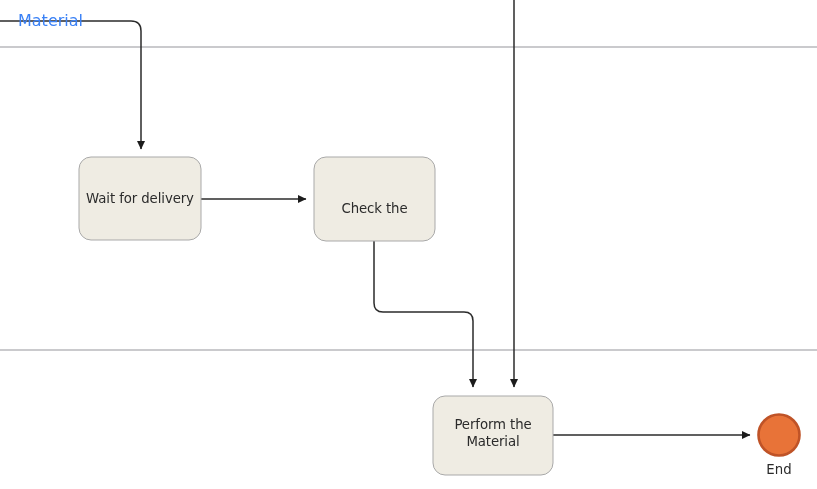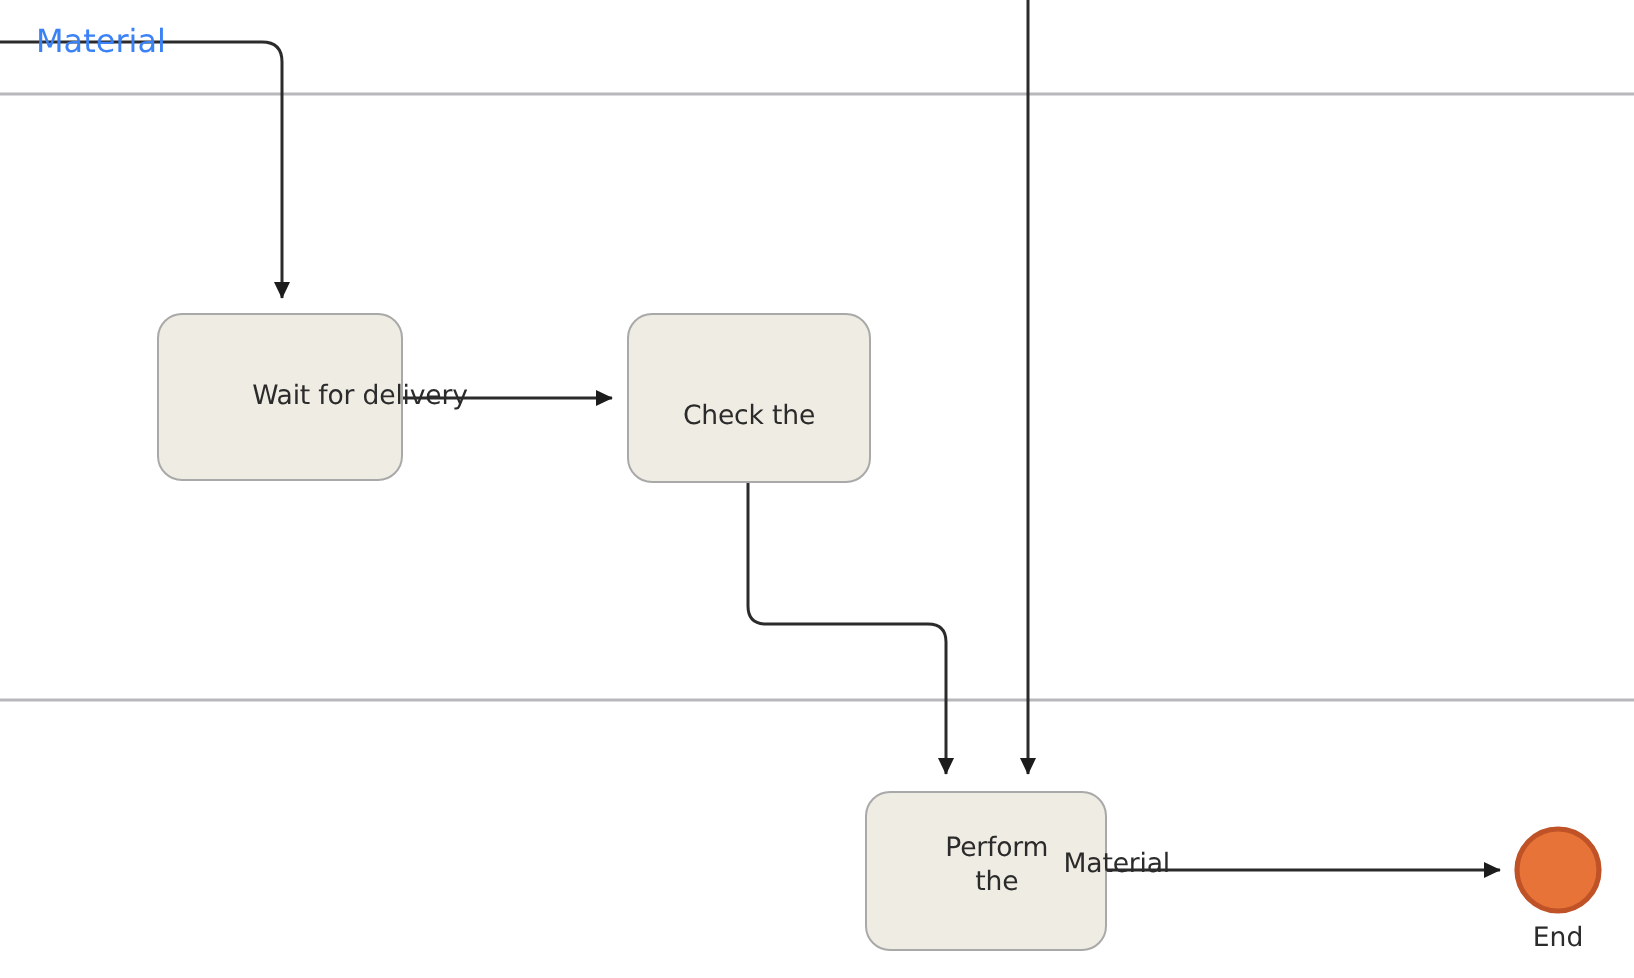--- a/index.html
+++ b/index.html
@@ -110,26 +110,26 @@
       <rect class="task-shape" x="433" y="396" width="120" height="79" rx="12" ry="12"></rect>
     </g>
 
     <g>
       <circle class="end-circle" cx="779" cy="435" r="20.5"></circle>
     </g>
   </svg>
 
   <div class="lane-label" style="left:18px; top:13px;">Material</div>
 
-  <div class="task-text" style="left:79px; top:157px; width:122px; height:83px;margin-left:40px;">Wait for delivery</div>
+  <div class="task-text" style="left:79px; top:157px; width:122px; height:83px;">Wait for delivery</div>
 
   <div class="task-text" style="left:314px; top:166px; width:121px; height:84px; flex-direction:column;">
     <span>Check the</span>
   </div>
 
-  <div class="task-text" style="left:433px; top:396px; width:120px; height:73px; flex-direction:row;margin-left:32px;">
+  <div class="task-text" style="left:433px; top:396px; width:120px; height:73px; flex-direction:column;">
     <span>Perform the</span>
     <span>Material</span>
   </div>
 
   <div class="end-label" style="left:739px; top:462px; width:80px;">End</div>
 
 </div>
 
 </body></html>

